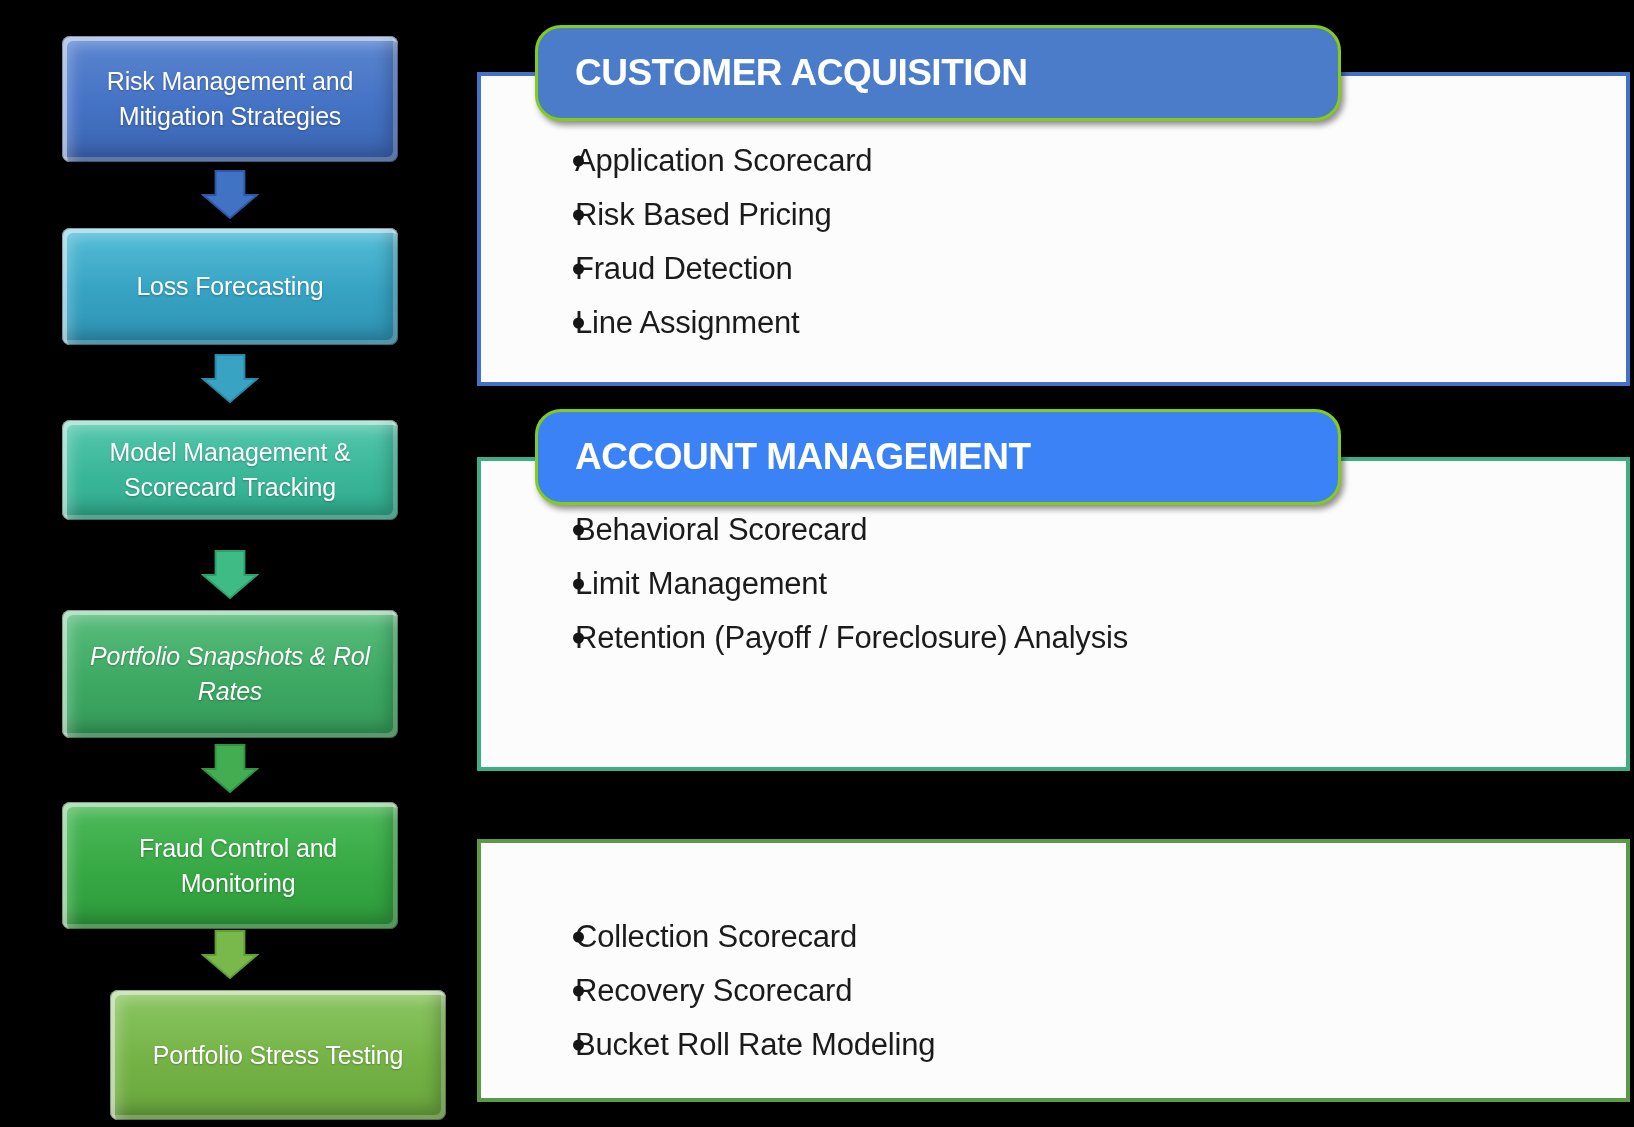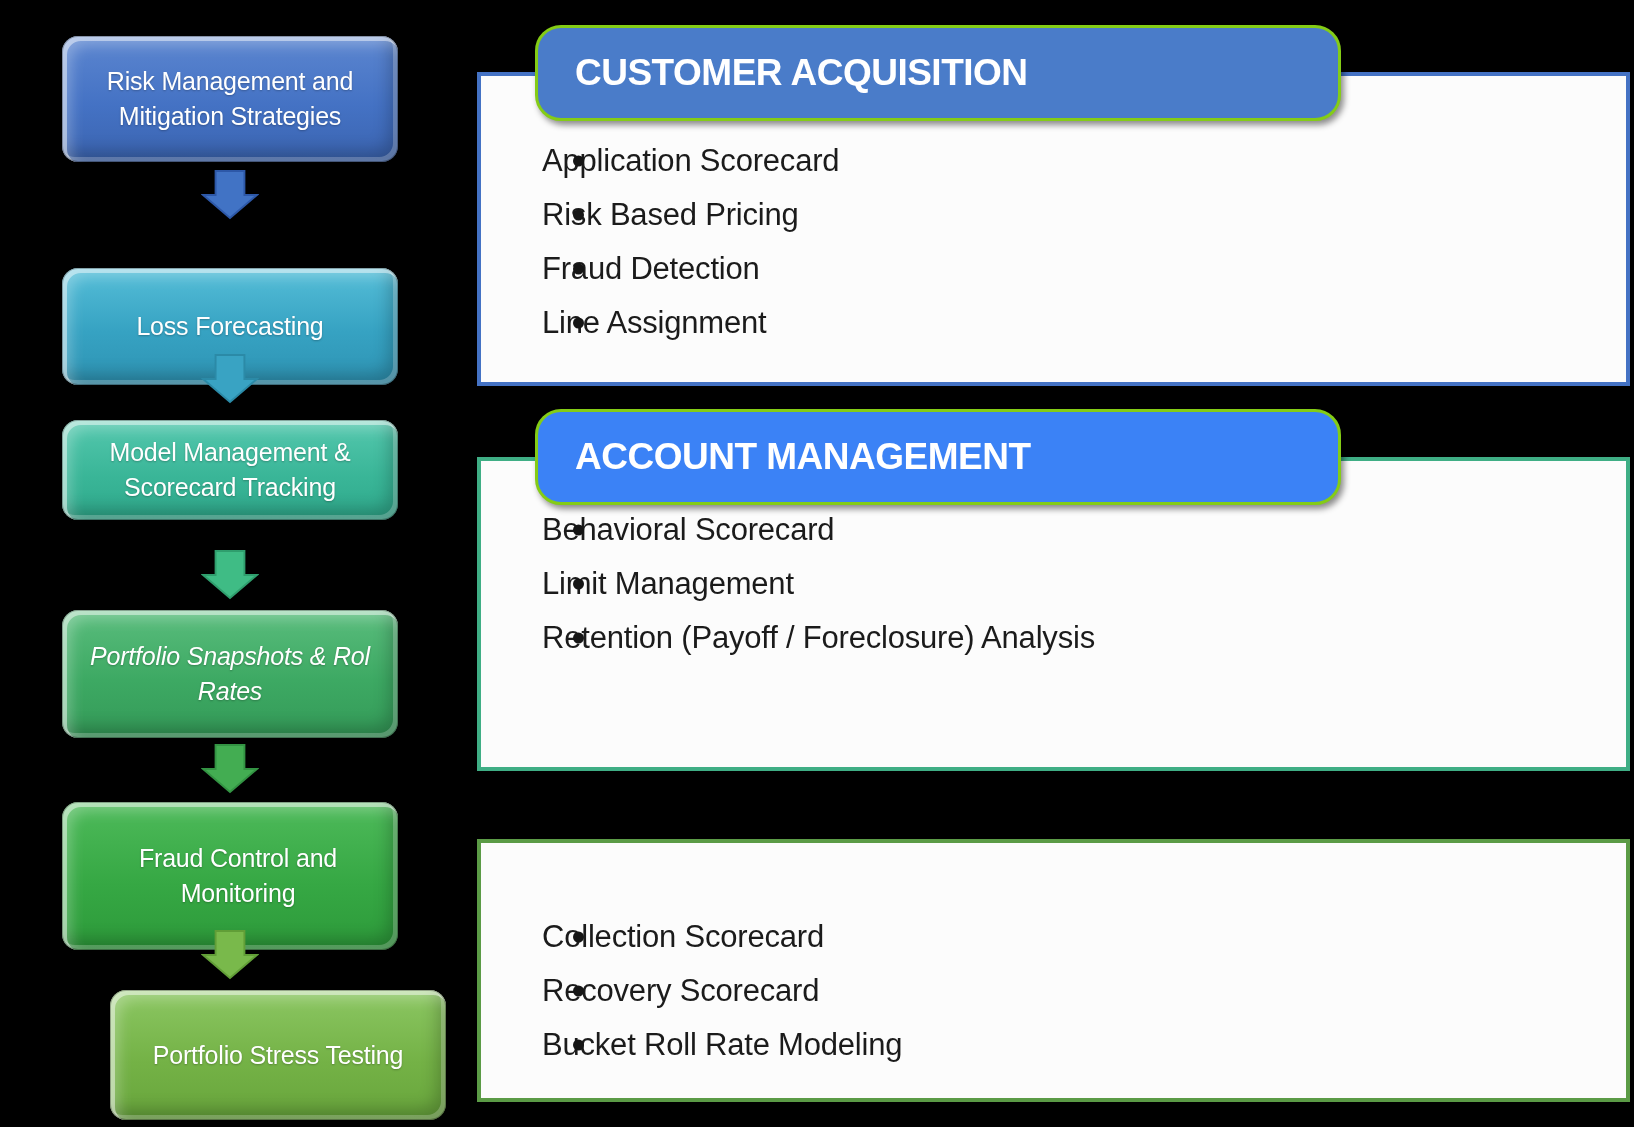--- a/index.html
+++ b/index.html
@@ -9,39 +9,39 @@
     background:#000;
     overflow:hidden;
     font-family:"Liberation Sans", sans-serif;
   }
 
   
   .flow-box{
     position:absolute;
     left:62px;width:336px;
     box-sizing:border-box;
-    border-radius:16px;
+    border-radius:8px;
     display:flex;align-items:center;justify-content:center;
     text-align:center;
     color:#fff;
     font-size:25px;line-height:35px;letter-spacing:-0.2px;
     padding:6px 8px;
     text-shadow:0 1px 2px rgba(0,0,0,.25);
     box-shadow:
       inset 0 0 0 1px rgba(0,0,0,.28),
       inset 3px 3px 0 2px rgba(255,255,255,.45),
       inset -3px -3px 0 2px rgba(255,255,255,.22),
       inset 9px 9px 14px rgba(255,255,255,.28),
       inset -9px -11px 16px rgba(0,0,0,.22);
   }
   .b1{top:36px;height:126px;background:linear-gradient(180deg,#5c86d0 0%,#4472c4 55%,#3b64b0 100%);}
-  .b2{top:228px;height:117px;background:linear-gradient(180deg,#55bed8 0%,#36a2c2 55%,#2e93b3 100%);margin-top:40px;}
+  .b2{top:228px;height:117px;background:linear-gradient(180deg,#55bed8 0%,#36a2c2 55%,#2e93b3 100%);}
   .b3{top:420px;height:100px;background:linear-gradient(180deg,#55c8ae 0%,#3ab698 55%,#2fa98b 100%);}
   .b4{top:610px;height:128px;background:linear-gradient(180deg,#5abd7d 0%,#3da963 55%,#349a58 100%);font-style:italic;}
-  .b5{top:802px;height:148px;background:linear-gradient(180deg,#4eba5a 0%,#36a844 55%,#2d9a3a 100%);padding-left:24px;}
+  .b5{top:802px;height:127px;background:linear-gradient(180deg,#4eba5a 0%,#36a844 55%,#2d9a3a 100%);padding-left:24px;}
   .b6{top:990px;height:130px;background:linear-gradient(180deg,#8cc763 0%,#74b246 55%,#68a53c 100%);margin-left:48px;}
 
   .flow-arrow{position:absolute;left:201px;width:58px;height:50px;}
   .a1{top:170px}.a2{top:354px}.a3{top:550px}.a4{top:744px}.a5{top:930px}
   .ar1 path{fill:#4173c5;stroke:#2d58a8;}
   .ar2 path{fill:#39a3c3;stroke:#2b8aa7;}
   .ar3 path{fill:#3fbc85;stroke:#2f9e6d;}
   .ar4 path{fill:#43ad52;stroke:#339343;}
   .ar5 path{fill:#79b94b;stroke:#619e37;}
 
@@ -75,21 +75,21 @@
   .bullets{
     position:absolute;left:477px;width:1153px;
     list-style:none;margin:0;padding:0;
     font-size:31px;color:#1b1b1b;letter-spacing:-0.2px;
     z-index:3;
   }
   .bl1{top:134px}.bl2{top:503px}.bl3{top:910px}
   .bullets li{
     position:relative;height:54px;
     display:flex;align-items:center;
-    padding-left:65px;
+    padding-left:98px;
   }
   .bullets li::before{
     content:"";
     position:absolute;left:96px;top:50%;
     transform:translateY(-50%);
     width:11px;height:11px;border-radius:50%;
     background:#151515;
   }
 </style>
 </head>

